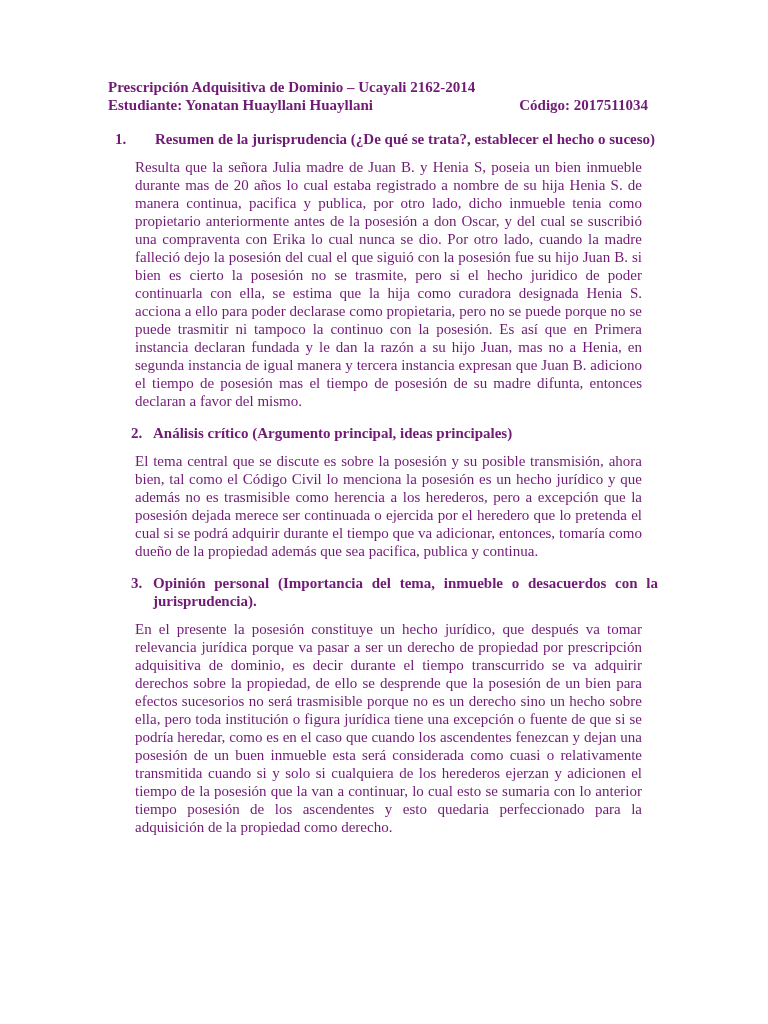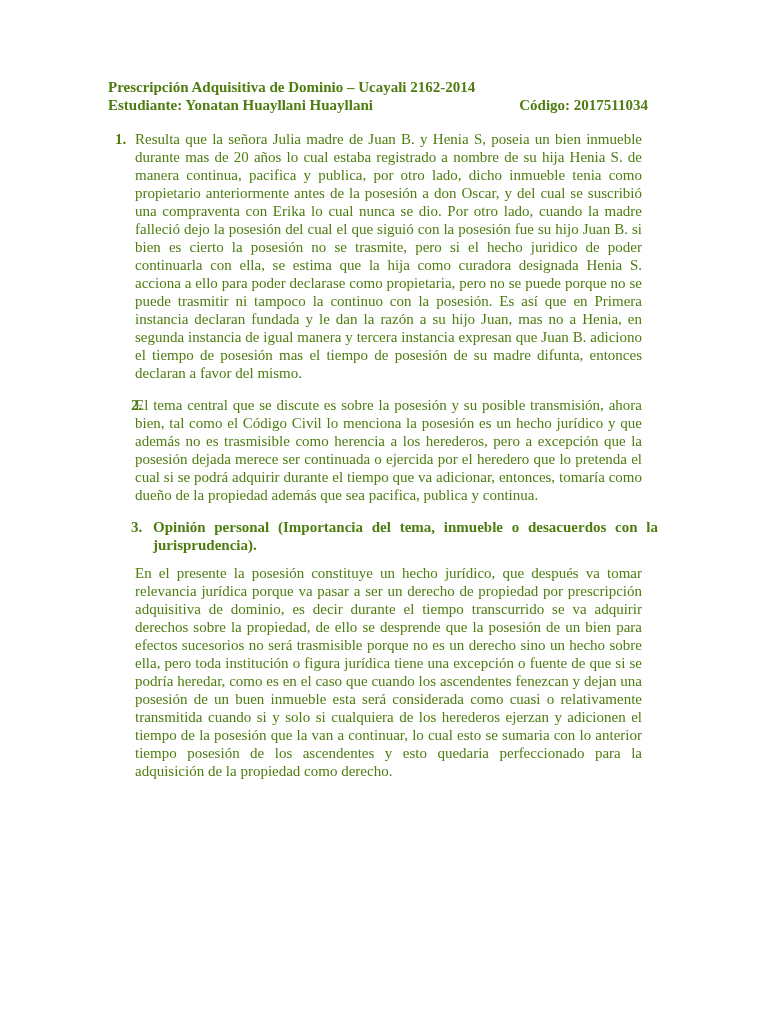--- a/index.html
+++ b/index.html
@@ -7,21 +7,21 @@
     padding: 0;
     background: #ffffff;
   }
   .page {
     position: relative;
     width: 768px;
     height: 1024px;
     background: #ffffff;
     overflow: hidden;
     font-family: "Liberation Serif", "DejaVu Serif", serif;
-    color: #4d7c0f;
+    color: #701a75;
     font-size: 15px;
     line-height: 18px;
   }
   .content {
     padding: 78px 110px 0 108px;
   }
   
   .doc-header {
     font-weight: bold;
   }
@@ -82,27 +82,29 @@
         <span class="student">Estudiante: Yonatan Huayllani Huayllani</span>
         <span class="code">Código: 2017511034</span>
       </div>
     </header>
 
     <div class="sections">
 
       <section class="doc-section">
         <h2 class="heading heading-1">
           <span class="num">1.</span>
+          <span class="h-text">Resumen de la jurisprudencia (¿De qué se trata?, establecer el hecho o suceso)</span>
         </h2>
         <p class="body-par">Resulta que la señora Julia madre de Juan B. y Henia S, poseia un bien inmueble durante mas de 20 años lo cual estaba registrado a nombre de su hija Henia S. de manera continua, pacifica y publica, por otro lado, dicho inmueble tenia como propietario anteriormente antes de la posesión a don Oscar, y del cual se suscribió una compraventa con Erika lo cual nunca se dio. Por otro lado, cuando la madre falleció dejo la posesión del cual el que siguió con la posesión fue su hijo Juan B. si bien es cierto la posesión no se trasmite, pero si el hecho juridico de poder continuarla con ella, se estima que la hija como curadora designada Henia S. acciona a ello para poder declarase como propietaria, pero no se puede porque no se puede trasmitir ni tampoco la continuo con la posesión. Es así que en Primera instancia declaran fundada y le dan la razón a su hijo Juan, mas no a Henia, en segunda instancia de igual manera y tercera instancia expresan que Juan B. adiciono el tiempo de posesión mas el tiempo de posesión de su madre difunta, entonces declaran a favor del mismo.</p>
       </section>
 
       <section class="doc-section">
         <h2 class="heading heading-23">
           <span class="num">2.</span>
+          <span class="h-text">Análisis crítico (Argumento principal, ideas principales)</span>
         </h2>
         <p class="body-par">El tema central que se discute es sobre la posesión y su posible transmisión, ahora bien, tal como el Código Civil lo menciona la posesión es un hecho jurídico y que además no es trasmisible como herencia a los herederos, pero a excepción que la posesión dejada merece ser continuada o ejercida por el heredero que lo pretenda el cual si se podrá adquirir durante el tiempo que va adicionar, entonces, tomaría como dueño de la propiedad además que sea pacifica, publica y continua.</p>
       </section>
 
       <section class="doc-section">
         <h2 class="heading heading-23">
           <span class="num">3.</span>
           <span class="h-text">Opinión personal (Importancia del tema, inmueble o desacuerdos con la jurisprudencia).</span>
         </h2>
         <p class="body-par">En el presente la posesión constituye un hecho jurídico, que después va tomar relevancia jurídica porque va pasar a ser un derecho de propiedad por prescripción adquisitiva de dominio, es decir durante el tiempo transcurrido se va adquirir derechos sobre la propiedad, de ello se desprende que la posesión de un bien para efectos sucesorios no será trasmisible porque no es un derecho sino un hecho sobre ella, pero toda institución o figura jurídica tiene una excepción o fuente de que si se podría heredar, como es en el caso que cuando los ascendentes fenezcan y dejan una posesión de un buen inmueble esta será considerada como cuasi o relativamente transmitida cuando si y solo si cualquiera de los herederos ejerzan y adicionen el tiempo de la posesión que la van a continuar, lo cual esto se sumaria con lo anterior tiempo posesión de los ascendentes y esto quedaria perfeccionado para la adquisición de la propiedad como derecho.</p>

